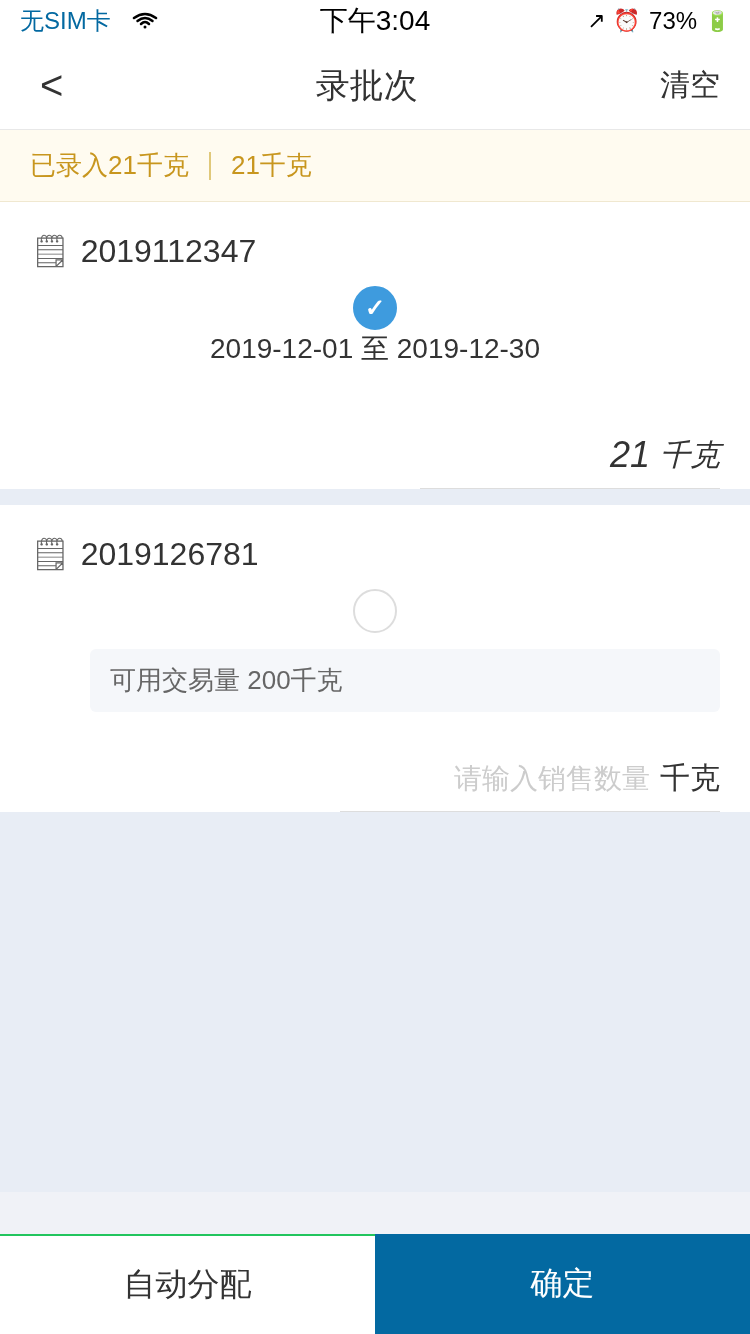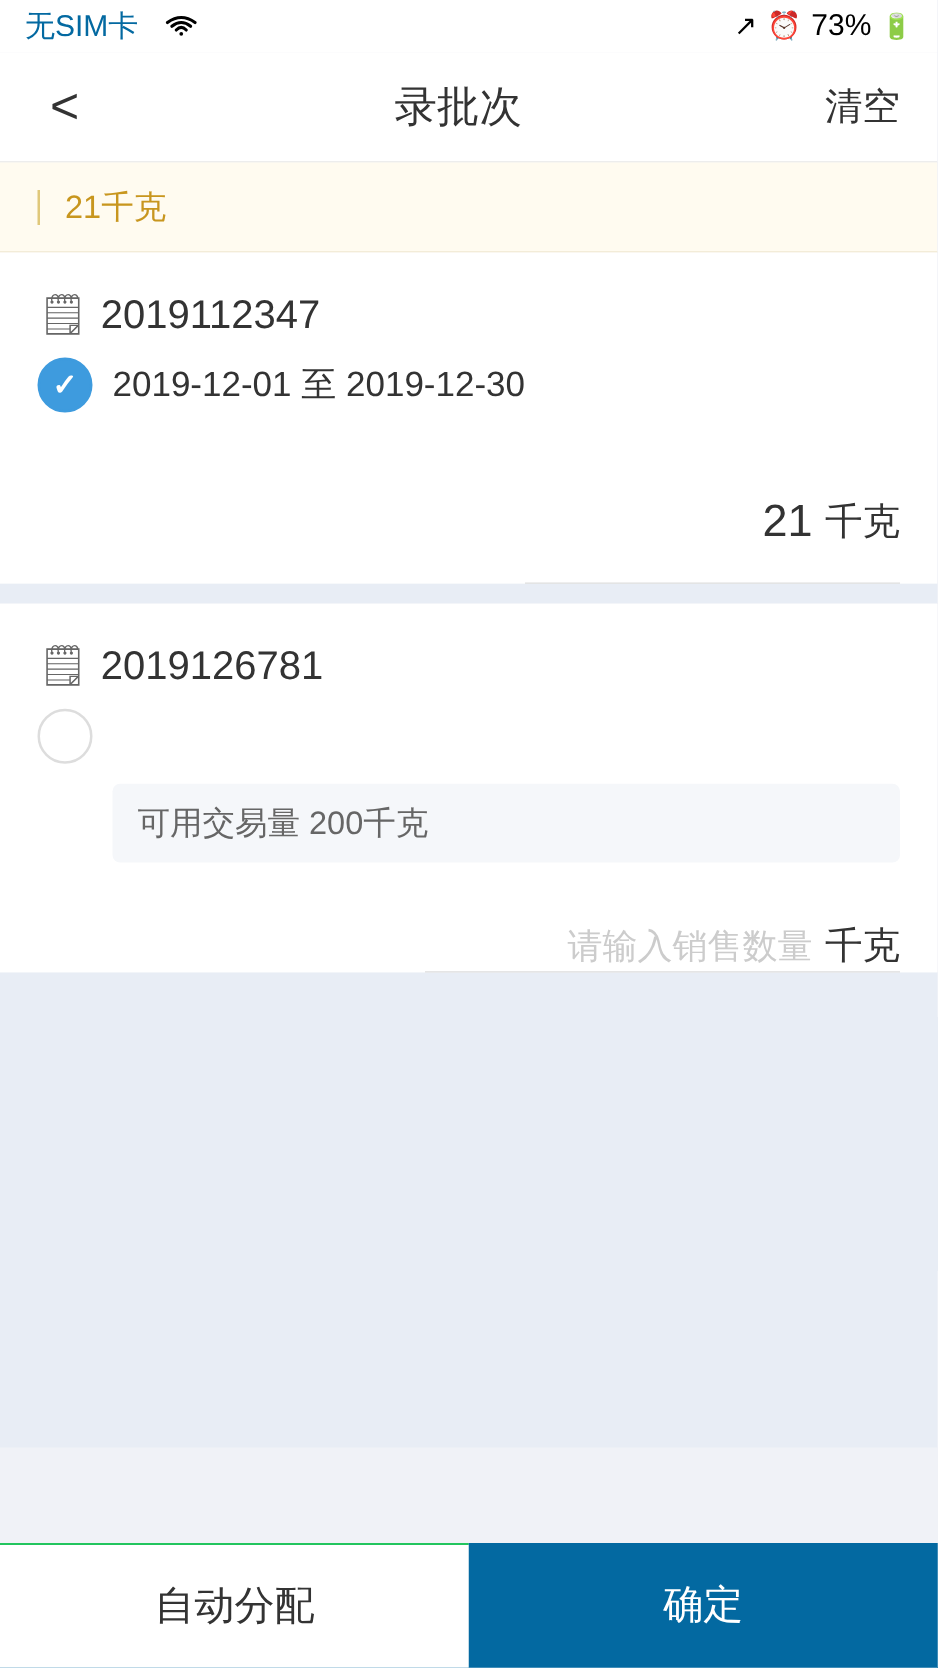--- a/index.html
+++ b/index.html
@@ -120,22 +120,22 @@
     }
     .batch-id {
       font-size: 32px;
       color: #333;
       font-weight: 500;
     }
 
     .batch-date-row {
       display: flex;
       align-items: center;
-      gap: 16px;
       margin-bottom: 16px;
+      flex-direction: column;
     }
     .radio-btn {
       width: 44px;
       height: 44px;
       border-radius: 50%;
       border: 2px solid #ddd;
       display: flex;
       align-items: center;
       justify-content: center;
       cursor: pointer;
@@ -171,23 +171,24 @@
       justify-content: flex-end;
       gap: 16px;
       padding: 20px 30px 0;
       background: #fff;
     }
     .quantity-input-wrapper {
       display: flex;
       align-items: center;
       justify-content: flex-end;
       gap: 10px;
-      padding-bottom: 28px;
+      padding-bottom: 12px;
       border-bottom: 1px solid #ddd;
       min-width: 300px;
+      font-style: italic;
     }
     .quantity-value {
       font-size: 36px;
       color: #333;
       font-weight: 500;
     }
     .quantity-placeholder {
       font-size: 28px;
       color: #ccc;
     }
@@ -213,21 +214,21 @@
       justify-content: flex-end;
       gap: 16px;
       padding: 16px 30px 0;
       background: #fff;
     }
     .quantity-input-wrapper-2 {
       display: flex;
       align-items: center;
       justify-content: flex-end;
       gap: 10px;
-      padding-bottom: 0;
+      padding-bottom: 12px;
       border-bottom: 1px solid #ddd;
       min-width: 380px;
     }
 
     
     .large-bg {
       background: #e8edf5;
       flex: 1;
       min-height: 380px;
     }
@@ -272,35 +273,37 @@
 <div class="status-bar">
   <div class="status-left">
     <span>无SIM卡</span>
     <svg class="wifi-icon" viewBox="0 0 28 20" fill="none">
       <path d="M14 16 L14 16" stroke="#000" stroke-width="3" stroke-linecap="round"></path>
       <path d="M10 13 Q14 9 18 13" stroke="#000" stroke-width="2.5" fill="none" stroke-linecap="round"></path>
       <path d="M6.5 10 Q14 4 21.5 10" stroke="#000" stroke-width="2.5" fill="none" stroke-linecap="round"></path>
       <path d="M3 7 Q14 -1 25 7" stroke="#000" stroke-width="2.5" fill="none" stroke-linecap="round"></path>
     </svg>
   </div>
+  <div class="status-center">下午3:04</div>
   <div class="status-right">
     <span style="font-size:22px;">↗</span>
     <span style="font-size:22px;">⏰</span>
     <span>73%</span>
     <span style="font-size:20px;">🔋</span>
   </div>
 </div>
 
 <div class="nav-bar">
   <span class="nav-back">&lt;</span>
   <span class="nav-title">录批次</span>
   <span class="nav-action">清空</span>
 </div>
 
 <div class="info-banner">
+  <span class="info-label">已录入21千克</span>
   <div class="info-divider"></div>
   <span class="info-value">21千克</span>
 </div>
 
 <div class="batch-card">
   <div class="batch-header">
     <span class="batch-icon">🗒</span>
     <span class="batch-id">2019112347</span>
   </div>
   <div class="batch-date-row">

